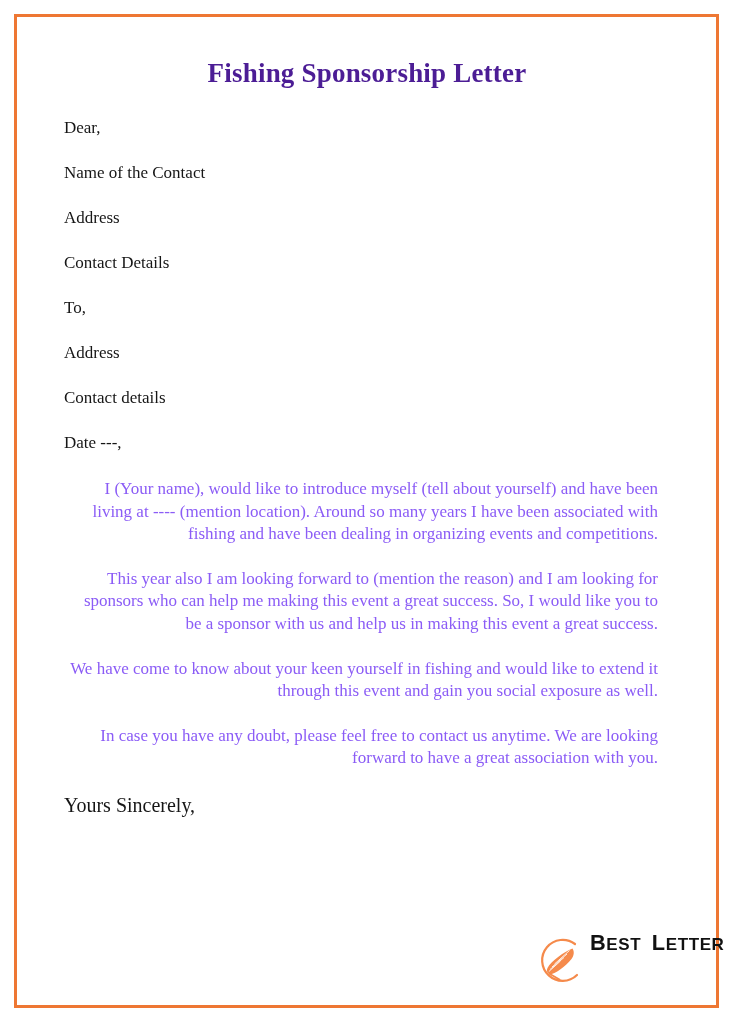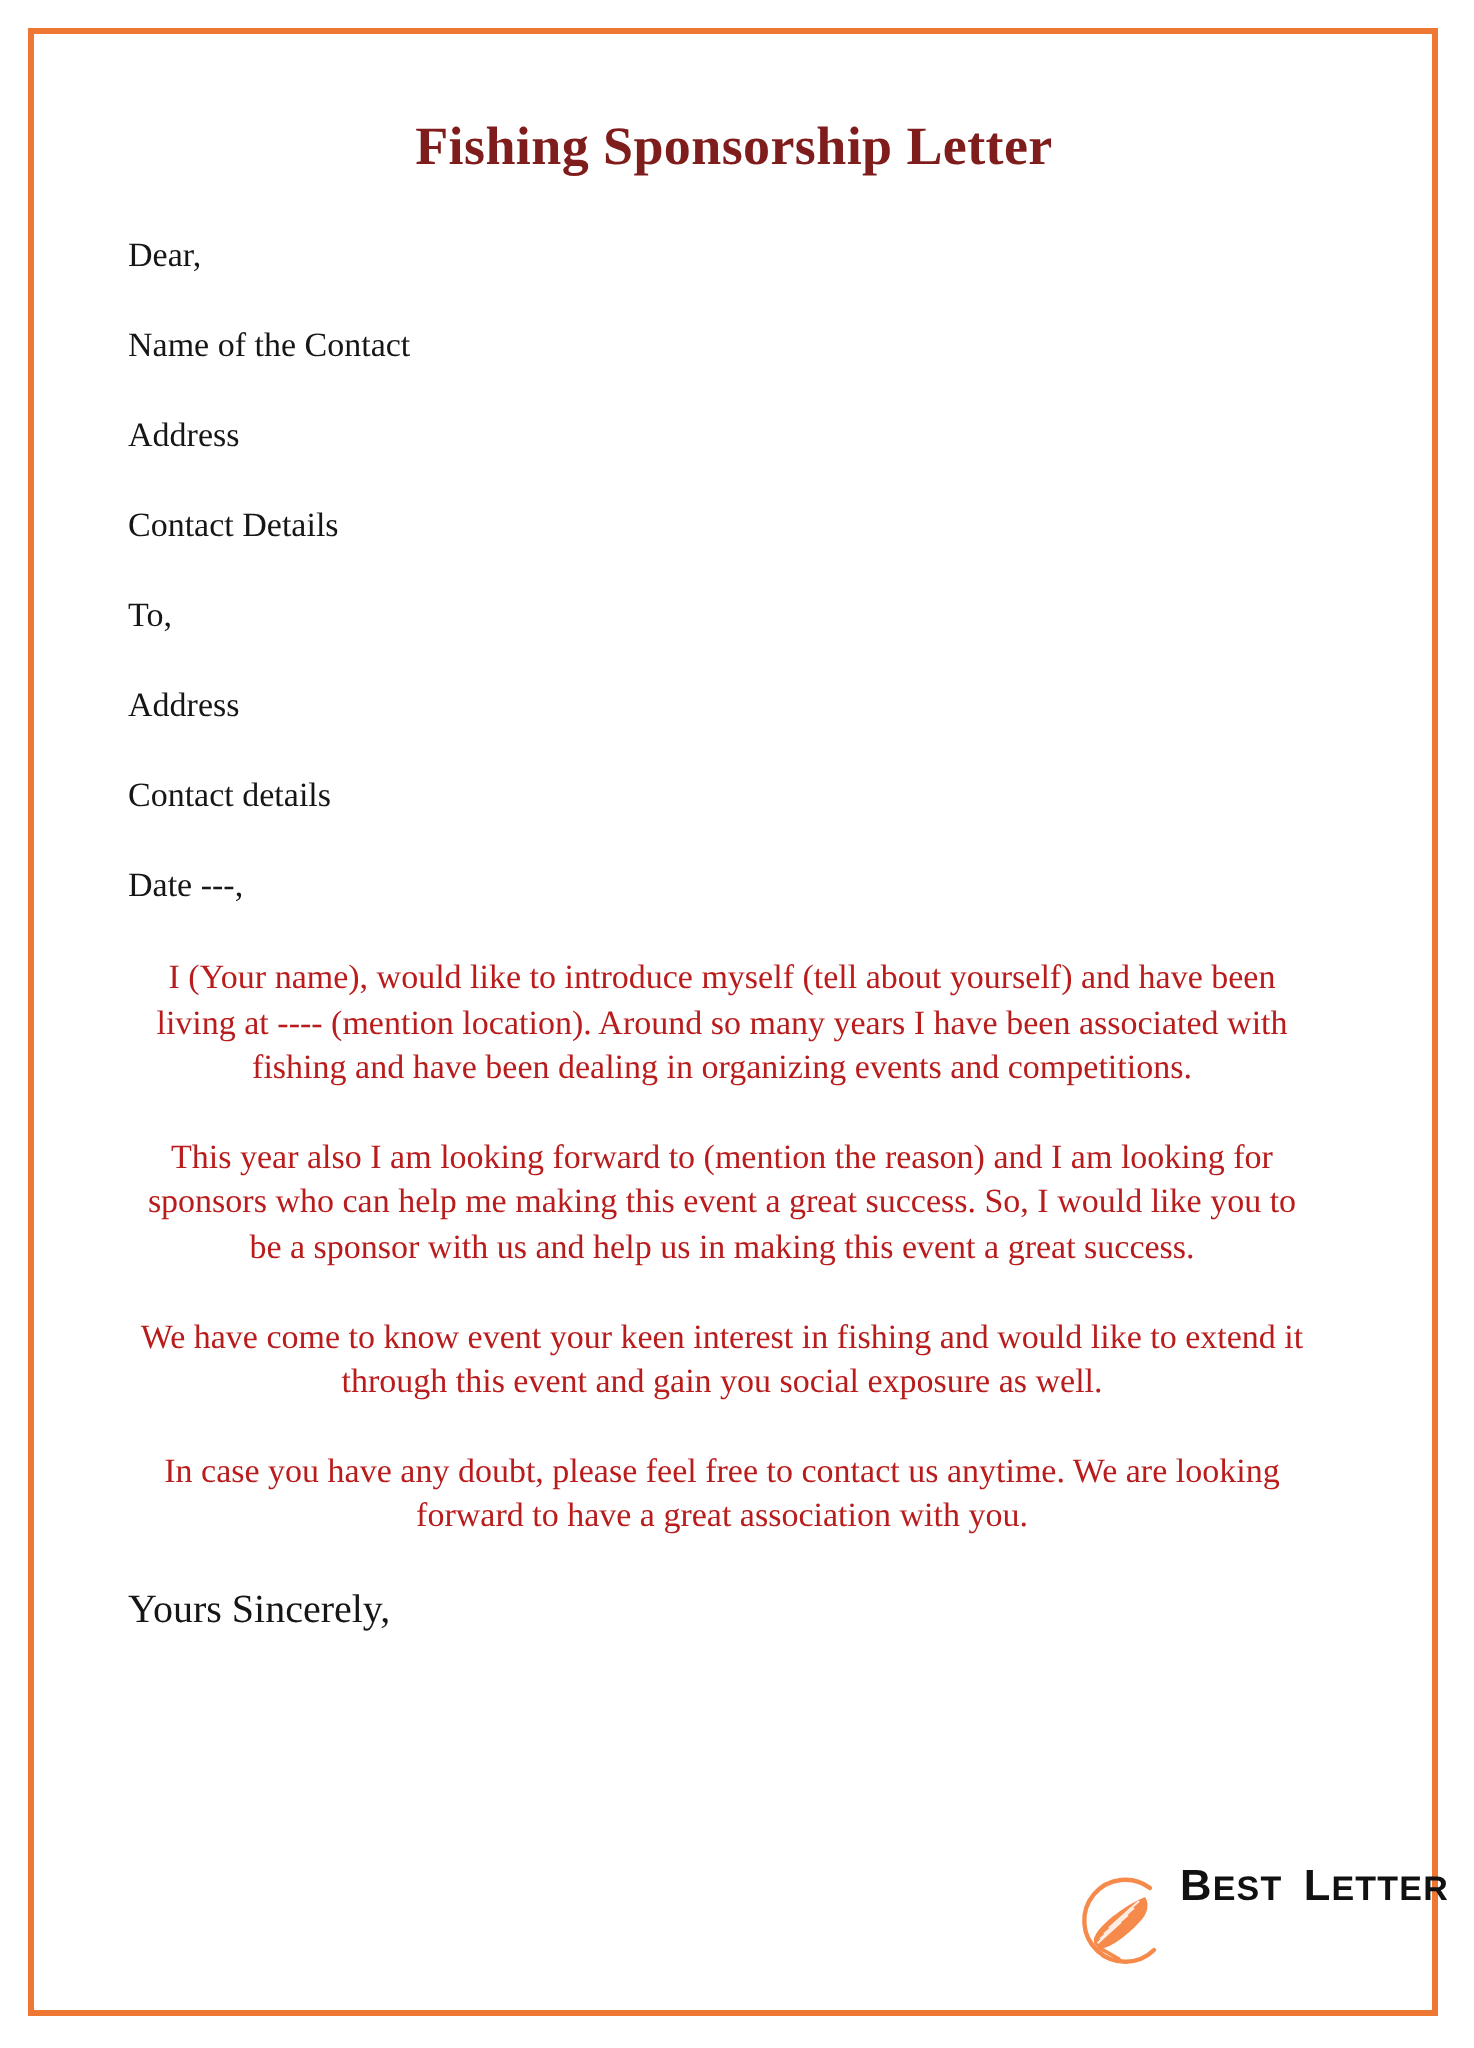--- a/index.html
+++ b/index.html
@@ -33,44 +33,44 @@
     left: 64px;
     top: 56px;
     width: 594px;
   }
   .doc-title {
     font-family: "Liberation Serif", serif;
     font-weight: bold;
     font-size: 27px;
     line-height: 34px;
     text-align: center;
-    color: #7f1d1d;
+    color: #4c1d95;
     margin: 0 0 0 0;
     padding-left: 12px;
     letter-spacing: 0.2px;
   }
   .addr-block {
     margin-top: 28px;
   }
   .addr-line {
     font-size: 17px;
     line-height: 20px;
     color: #161616;
     margin-bottom: 25px;
     white-space: pre;
   }
   .body-block {
     margin-top: 4px;
   }
   .para {
     font-size: 17px;
     line-height: 22.6px;
-    color: #b91c1c;
+    color: #8b5cf6;
     margin: 0 0 22px 0;
-    text-align: center;
+    text-align: right;
   }
   .sign-block {
     margin-top: 24px;
   }
   .sign-line {
     font-size: 20px;
     line-height: 23px;
     color: #161616;
   }
   
@@ -134,21 +134,21 @@
       <div class="addr-line">To,</div>
       <div class="addr-line">Address</div>
       <div class="addr-line">Contact details</div>
     </div>
 
     <div class="addr-line">Date ---,</div>
 
     <div class="body-block">
       <p class="para">I (Your name), would like to introduce myself (tell about yourself) and have been living at ---- (mention location). Around so many years I have been associated with fishing and have been dealing in organizing events and competitions.</p>
       <p class="para">This year also I am looking forward to (mention the reason) and I am looking for sponsors who can help me making this event a great success. So, I would like you to be a sponsor with us and help us in making this event a great success.</p>
-      <p class="para">We have come to know event your keen interest in fishing and would like to extend it through this event and gain you social exposure as well.</p>
+      <p class="para">We have come to know about your keen yourself in fishing and would like to extend it through this event and gain you social exposure as well.</p>
       <p class="para">In case you have any doubt, please feel free to contact us anytime. We are looking forward to have a great association with you.</p>
     </div>
 
     <div class="sign-block">
       <div class="sign-line">Yours Sincerely,</div>
     </div>
 
   </div>
 
   <div class="logo">

